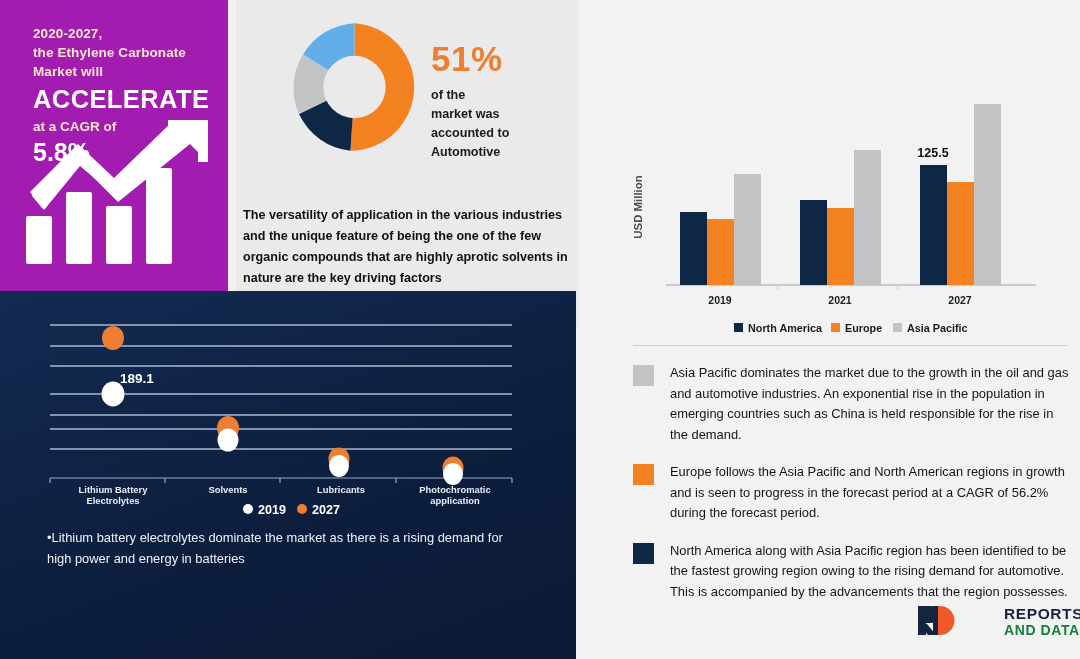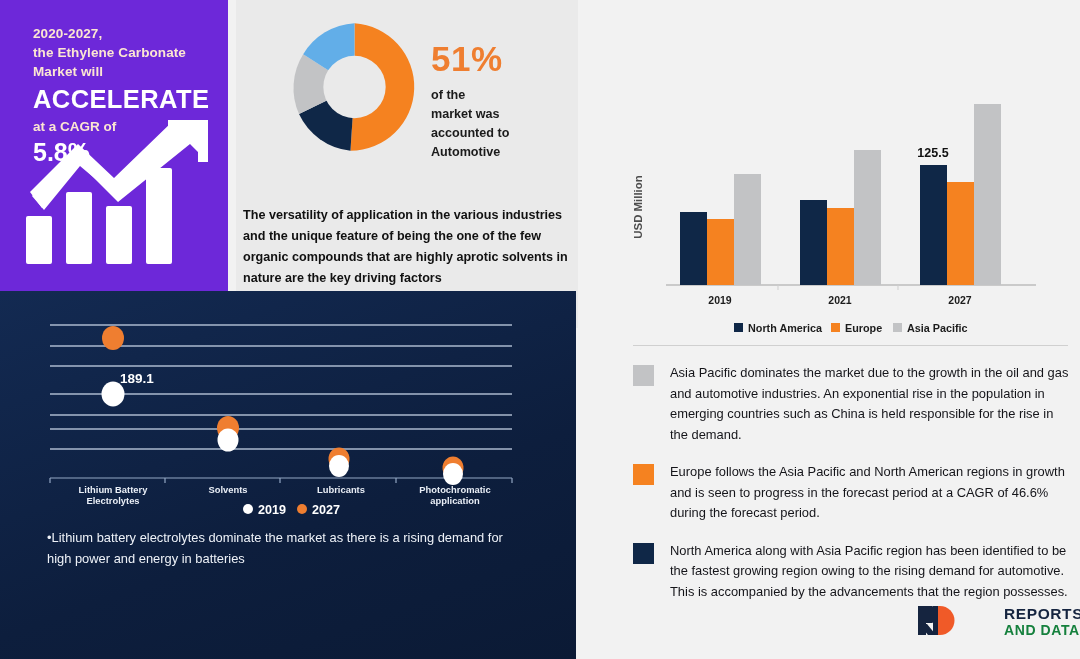--- a/index.html
+++ b/index.html
@@ -17,21 +17,21 @@
     left: 0; top: 0;
     width: 1080px; height: 659px;
     background: #f2f2f2;
   }
 
   
   #accel-panel {
     position: absolute;
     left: 0; top: 0;
     width: 228px; height: 291px;
-    background: #6d28d9;
+    background: #a21caf;
     overflow: hidden;
   }
   #accel-text { position: absolute; left: 33px; top: 24px; width: 190px; }
   .accel-line {
     color: #fce6d2;
     font-size: 13.5px;
     line-height: 19px;
     font-weight: 600;
     letter-spacing: .1px;
   }
@@ -321,21 +321,21 @@
 
     <div id="divider"></div>
 
     <div id="notes">
       <div class="note-row">
         <div class="note-swatch" style="background:#c2c3c5"></div>
         <div class="note-text">Asia Pacific dominates the market due to the growth in the oil and gas and automotive industries. An exponential rise in the population in emerging countries such as China is held responsible for the rise in the demand.</div>
       </div>
       <div class="note-row">
         <div class="note-swatch" style="background:#f58220"></div>
-        <div class="note-text">Europe follows the Asia Pacific and North American regions in growth and is seen to progress in the forecast period at a CAGR of 46.6% during the forecast period.</div>
+        <div class="note-text">Europe follows the Asia Pacific and North American regions in growth and is seen to progress in the forecast period at a CAGR of 56.2% during the forecast period.</div>
       </div>
       <div class="note-row">
         <div class="note-swatch" style="background:#0f2747"></div>
         <div class="note-text">North America along with Asia Pacific region has been identified to be the fastest growing region owing to the rising demand for automotive. This is accompanied by the advancements that the region possesses.</div>
       </div>
     </div>
   </div>
 
   <svg id="logo" width="50" height="36" viewBox="0 0 50 36">
     <path d="M2 4 H17 a9 9 0 0 1 0 18 H11 l9 11 H12 L3 22 V33 H2 Z M2 4 V33 H9 V22 H17 a9 9 0 0 0 0 -18 Z" fill="#15243f"></path>

